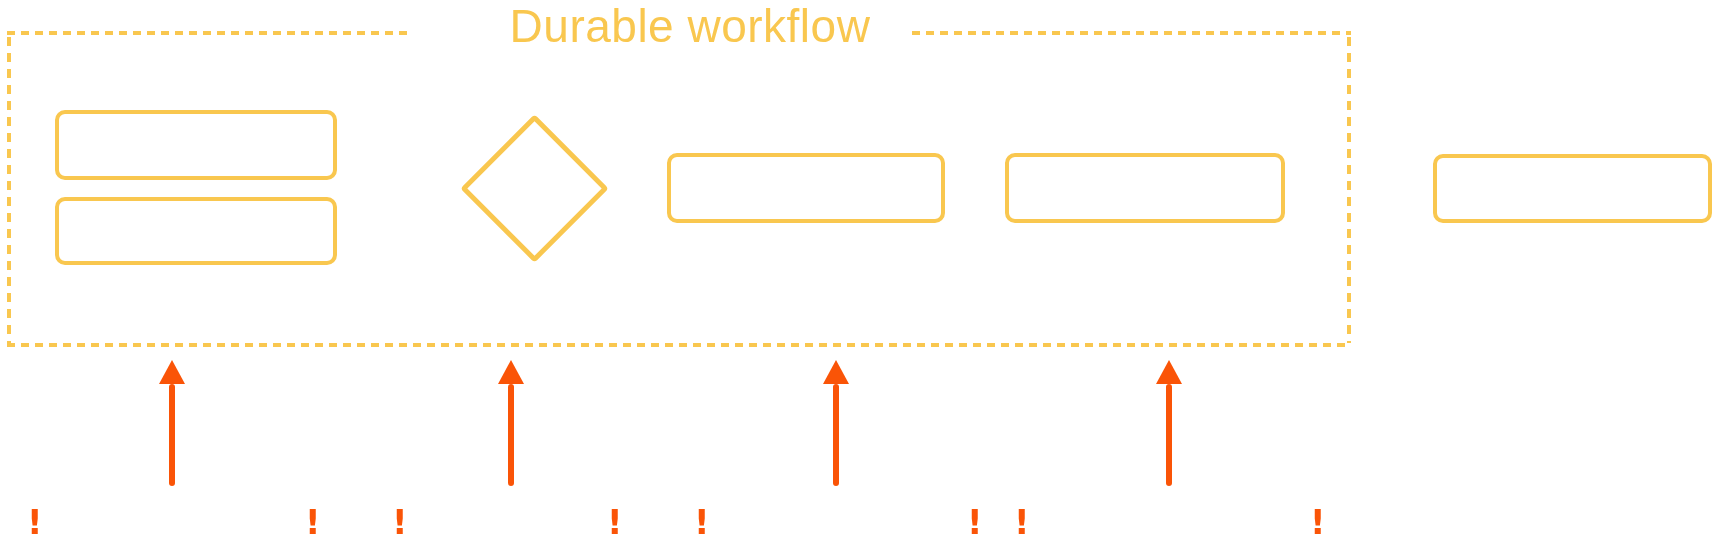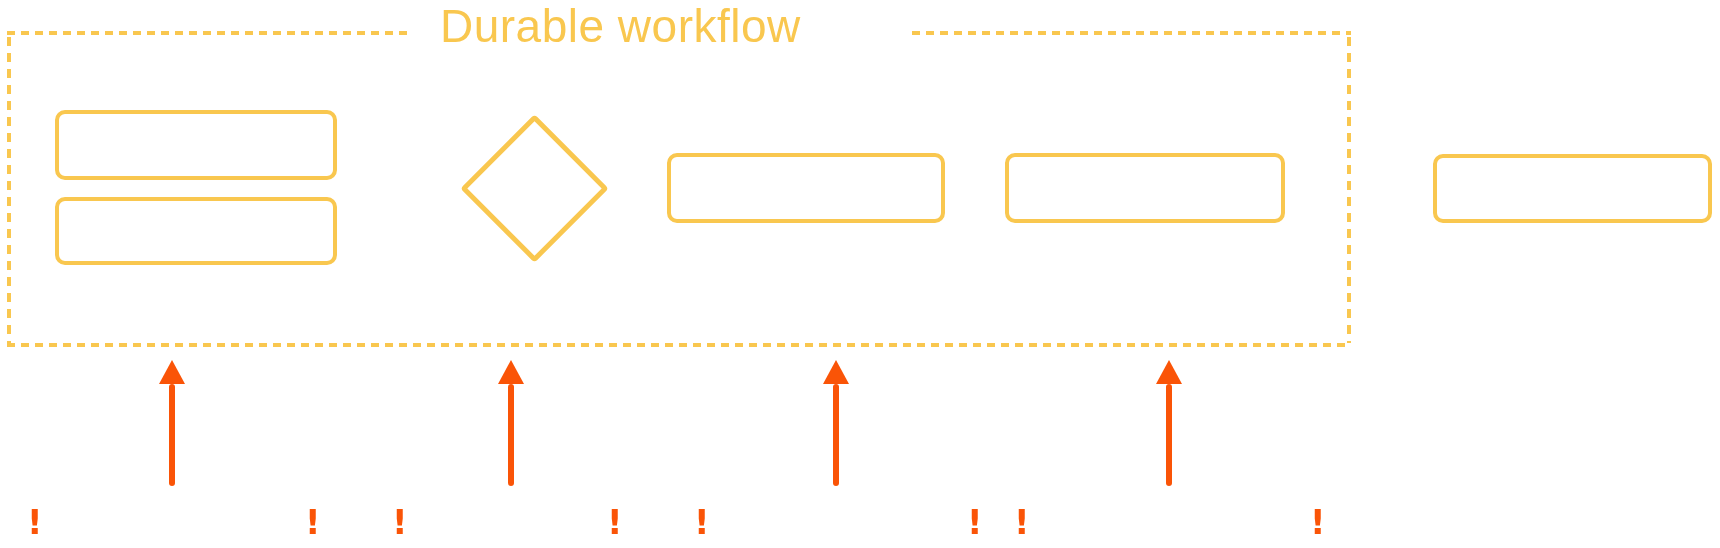--- a/index.html
+++ b/index.html
@@ -15,21 +15,21 @@
     position: relative;
     width: 1720px;
     height: 548px;
     background: #ffffff;
   }
   .title {
     position: absolute;
     left: 440px;
     top: 2px;
     width: 500px;
-    text-align: left;
+    text-align: center;
     font-size: 46px;
     line-height: 48px;
     font-weight: 400;
     letter-spacing: 0.5px;
     color: var(--amber, #F9C74F);
     white-space: nowrap;
   }
   .dash-h {
     position: absolute;
     background: repeating-linear-gradient(to right,

